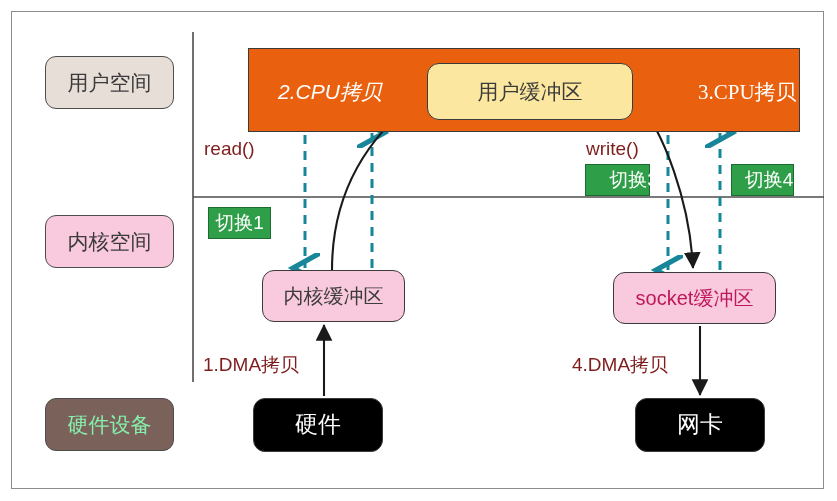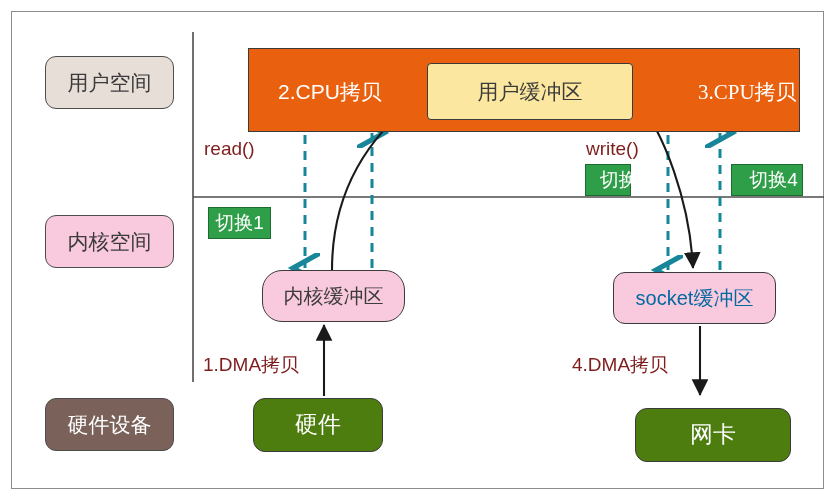--- a/index.html
+++ b/index.html
@@ -60,86 +60,86 @@
     border: 1px solid #4d4d4d;
     border-radius: 11px;
     color: #3b3b3b;
     font-size: 21px;
   }
   .legend-hw {
     left: 45px; top: 398px; width: 129px; height: 53px;
     background: #7a625a;
     border: 1px solid #4d4d4d;
     border-radius: 11px;
-    color: #ffffff;
+    color: #86efac;
     font-size: 21px;
   }
   
   .band-user {
     left: 248px; top: 48px; width: 552px; height: 84px;
     background: #e9600f;
     border: 1px solid #3b3b3b;
   }
   .band-label {
     position: absolute;
     color: #ffffff;
     font-size: 21px;
     white-space: nowrap;
   }
-  .label-cpu2 { left: 278px; top: 78px; }
+  .label-cpu2 { left: 278px; top: 78px; font-style: italic; }
   .label-cpu3 { left: 698px; top: 78px; font-family: Liberation Serif, serif; }
   
   .buf-user {
     left: 427px; top: 63px; width: 206px; height: 57px;
     background: #fbe79f;
     border: 1px solid #3b3b3b;
-    border-radius: 4px;
+    border-radius: 12px;
     color: #3b3b3b;
     font-size: 21px;
   }
   
   .buf-kernel {
     left: 262px; top: 270px; width: 143px; height: 52px;
     background: #f9c9dd;
     border: 1px solid #3b3b3b;
-    border-radius: 20px;
+    border-radius: 12px;
     color: #3b3b3b;
     font-size: 20px;
   }
   .buf-socket {
     left: 613px; top: 272px; width: 163px; height: 52px;
     background: #f9c9dd;
     border: 1px solid #3b3b3b;
     border-radius: 12px;
-    color: #0369a1;
+    color: #be185d;
     font-size: 20px;
   }
   
   .hw-node {
-    background: #4d7c0f;
+    background: #000000;
     border: 1px solid #3b3b3b;
     border-radius: 12px;
     color: #ffffff;
     font-size: 23px;
   }
   .hw-disk { left: 253px; top: 398px; width: 130px; height: 54px; }
-  .hw-nic  { left: 635px; top: 408px; width: 156px; height: 54px; }
+  .hw-nic  { left: 635px; top: 398px; width: 130px; height: 54px; }
   
   .sw {
     background: #2f9e48;
     border: 1px solid #1d6b30;
     color: #ffffff;
     font-size: 19px;
     height: 32px;
     top: 164px;
   }
   .sw1 { left: 208px; width: 63px; margin-top: 43px; }
   .sw2 { left: 391px; width: 63px; }
-  .sw3 { left: 585px; width: 46px; padding-left: 32px; }
-  .sw4 { left: 731px; width: 72px; padding-left: 13px; }
+  .sw3 { left: 585px; width: 65px; padding-left: 32px; }
+  .sw4 { left: 731px; width: 63px; padding-left: 13px; }
   
   .ann {
     position: absolute;
     color: #7f1d1d;
     font-size: 19px;
     white-space: nowrap;
   }
   .ann-read   { left: 204px; top: 138px; }
   .ann-write  { left: 586px; top: 138px; }
   .ann-dma1   { left: 203px; top: 352px; }

